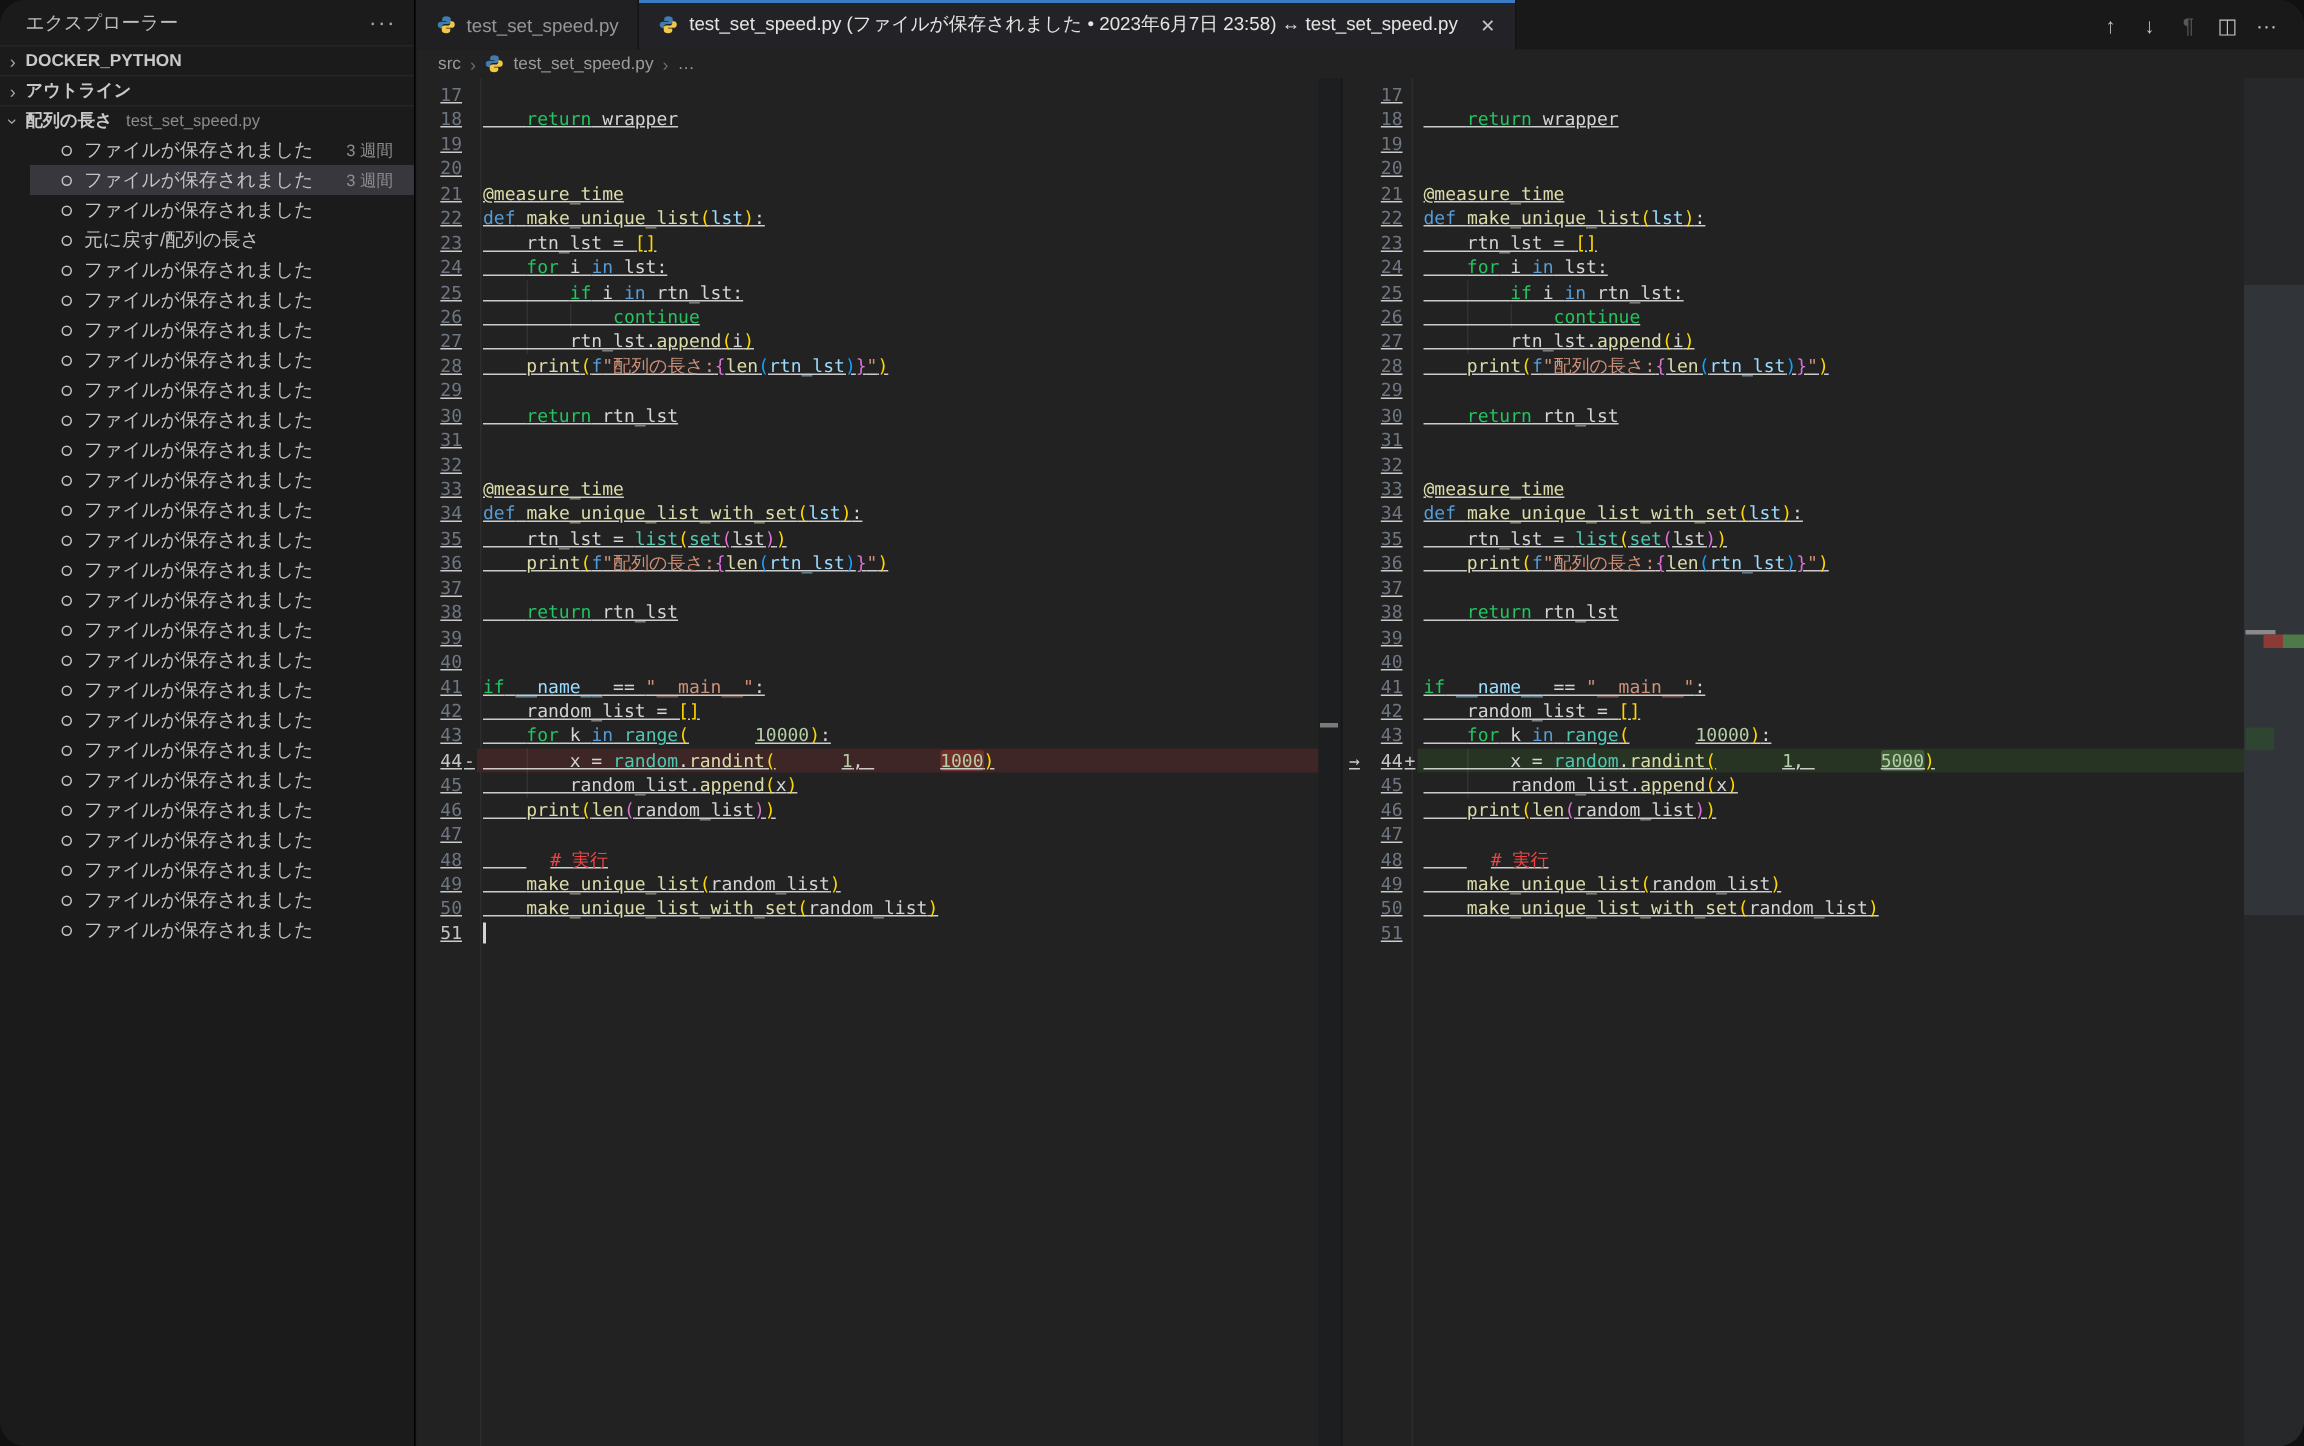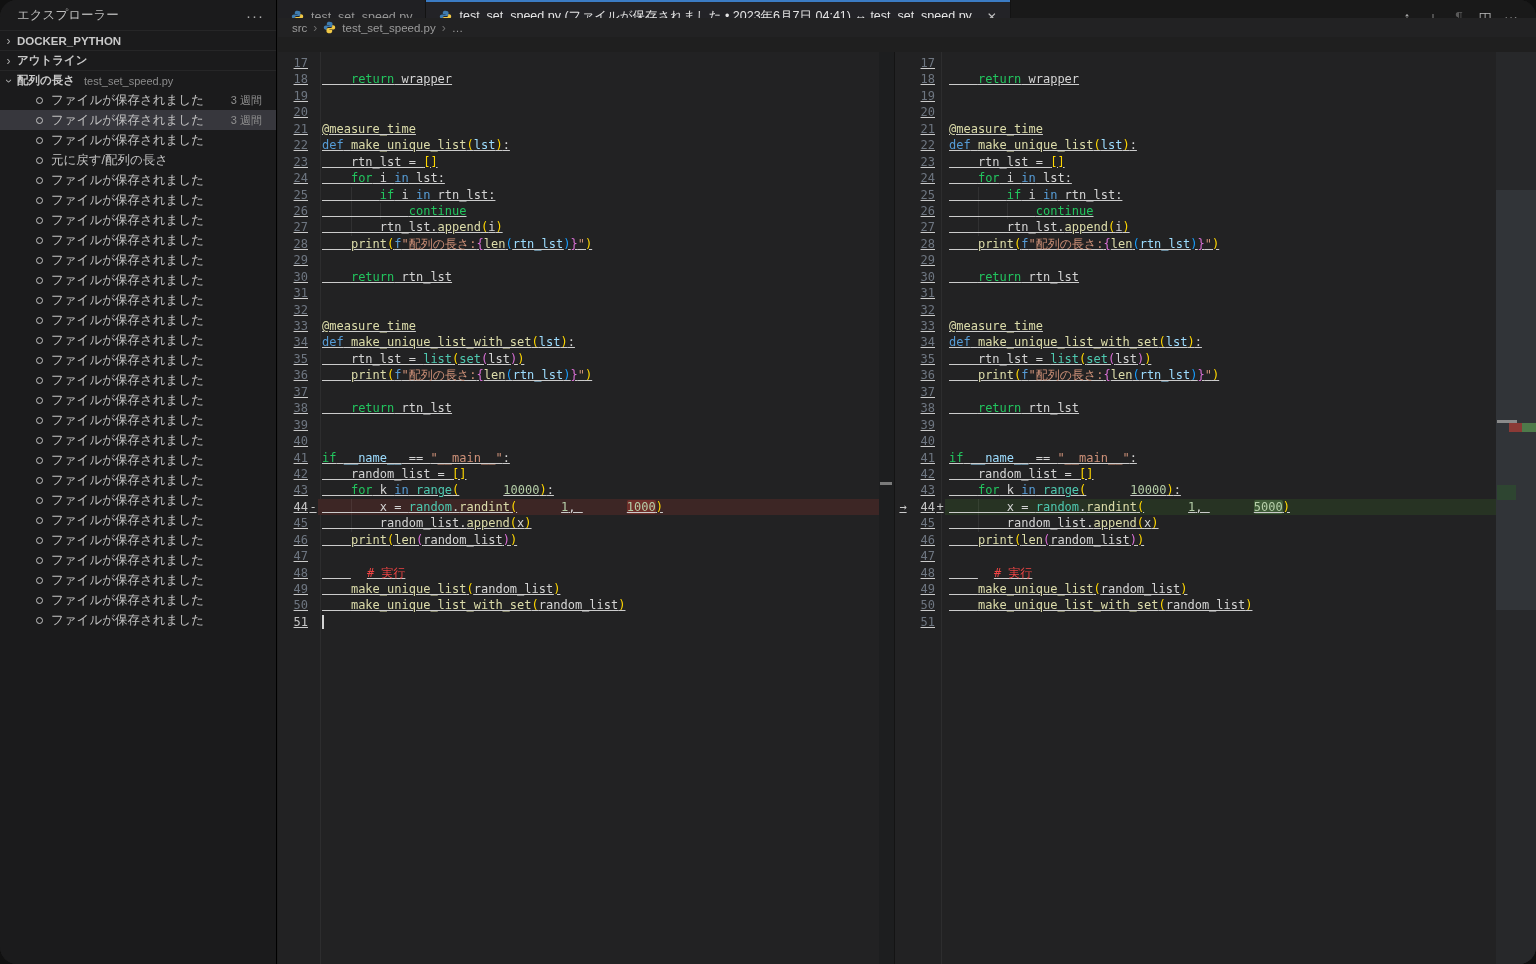--- a/index.html
+++ b/index.html
@@ -18,42 +18,42 @@
   .sb-section { height:20px; display:flex; align-items:center;
     font-weight:bold; font-size:11.5px; color:#c9c9c9;
     border-top:1px solid rgba(255,255,255,0.05); cursor:pointer; }
   .chev { width:17px; text-align:center; font-size:12px; font-weight:normal;
     color:#aaaaaa; display:inline-block; }
   .chev.right { transform:none; }
   .chev.down  { transform:rotate(90deg); }
   .sb-detail { margin-left:9px; font-weight:normal; font-size:11px; color:#8b8b8b; }
   .tl-list { }
   .tl-item { height:20px; display:flex; align-items:center;
-    padding:0 14px 0 36px; font-size:12.5px; color:#c2c2c2; cursor:pointer; }
+    padding:0 14px 0 21px; font-size:12.5px; color:#c2c2c2; cursor:pointer;margin-left:20px; }
   .tl-item.selected { background:#37373d; }
   .tl-circle { width:7px; height:7px; border:1.2px solid #c5c5c5; border-radius:50%;
     margin-right:8px; flex:none; }
   .tl-badge { margin-left:auto; color:#8f8f8f; font-size:11px; }
   
   .main { position:absolute; left:278px; top:0; right:0; height:100%; }
   .tabbar { position:absolute; left:0; top:0; right:0; height:33px;
     background:#191919; display:flex; align-items:stretch; }
   .tab { display:flex; align-items:center; gap:7px; padding:0 13px;
     font-size:12.5px; background:#202023; color:#969696;
     border-right:1px solid #131313; position:relative; cursor:pointer; white-space:nowrap; }
   .tab.active { background:#232327; color:#e4e4e4; }
   .tab.active::before { content:""; position:absolute; left:0; right:0; top:0; height:2px;
     background:var(--accent,#3b7bc4); }
   .tab-close { margin-left:8px; color:#c3c3c3; font-size:12px; cursor:pointer; }
   .tab-actions { margin-left:auto; display:flex; align-items:center;
     padding-right:12px; color:#bfbfbf; }
   .act { width:26px; text-align:center; font-size:14px; cursor:pointer; }
   .act.disabled { color:#585858; }
   
-  .breadcrumb { position:absolute; top:18px; left:0; right:0; height:19px;
+  .breadcrumb { position:absolute; top:33px; left:0; right:0; height:19px;
     background:#222223; display:flex; align-items:center; gap:6px;
     padding-left:14px; font-size:11.5px; color:#9b9b9b; }
   .bc-sep { color:#6d6d6d; font-size:12px; }
   .bc-item { cursor:pointer; }
   
   .diff { position:absolute; top:52px; left:0; right:0; bottom:0; background:#222223; }
   .pane { position:absolute; top:0; bottom:0; overflow:hidden;text-decoration:underline; }
   .pane.left  { left:0;     width:601px; }
   .pane.right { left:617px; width:601px; }
   .lines { padding-top:3px; font-family:"DejaVu Sans Mono", monospace; font-size:12px; }
@@ -233,21 +233,21 @@
           </span>
         <span>test_set_speed.py</span>
       </div>
       <div class="tab active">
         <span class="pyicon">
             <svg width="13" height="13" viewBox="0 0 16 16" style="display:block">
 <path fill="#3f7cb0" d="M7.9 1C6 1 4.7 1.8 4.7 3.2V5h3.4v.5H3.6C2.1 5.5 1 6.4 1 8.1s1.1 2.7 2.6 2.7h1.1V9.3c0-1 .9-1.9 2-1.9h3.1c1 0 1.9-.9 1.9-1.9V3.2C11.7 1.9 10.2 1 7.9 1z"></path>
 <path fill="#f0c846" d="M8.1 15c1.9 0 3.2-.8 3.2-2.2V11H7.9v-.5h4.5c1.5 0 2.6-.9 2.6-2.6S13.9 5.2 12.4 5.2h-1.1v1.5c0 1-.9 1.9-2 1.9H6.2c-1 0-1.9.9-1.9 1.9v2.3C4.3 14.1 5.8 15 8.1 15z"></path>
             </svg>
           </span>
-        <span>test_set_speed.py (ファイルが保存されました • 2023年6月7日 04:41) ↔ test_set_speed.py</span>
+        <span>test_set_speed.py (ファイルが保存されました • 2023年6月7日 23:58) ↔ test_set_speed.py</span>
         <span class="tab-close">✕</span>
       </div>
       <div class="tab-actions" id="tab-actions">
           <span class="act">↑</span>
           <span class="act">↓</span>
           <span class="act disabled">¶</span>
           <span class="act">◫</span>
           <span class="act">···</span>
         </div>
     </div>

